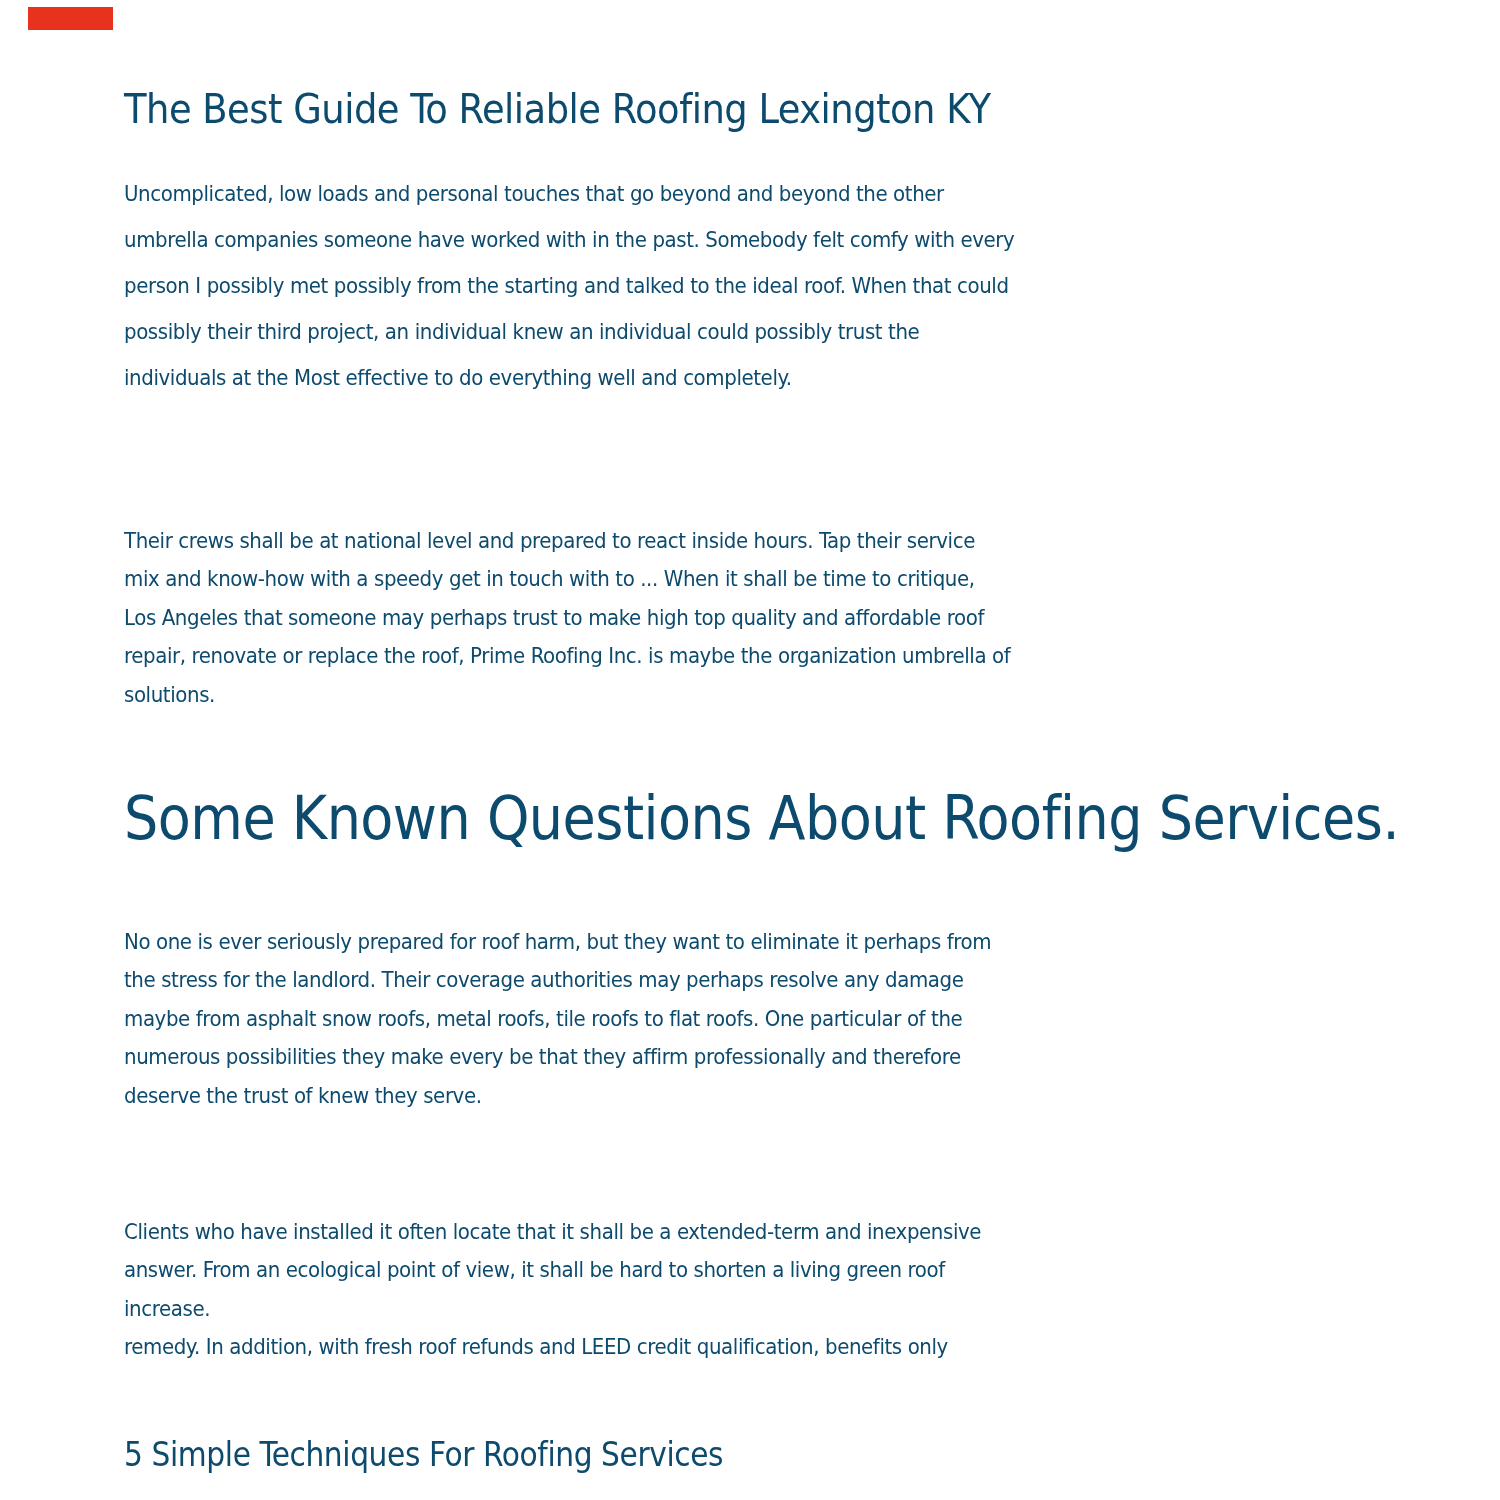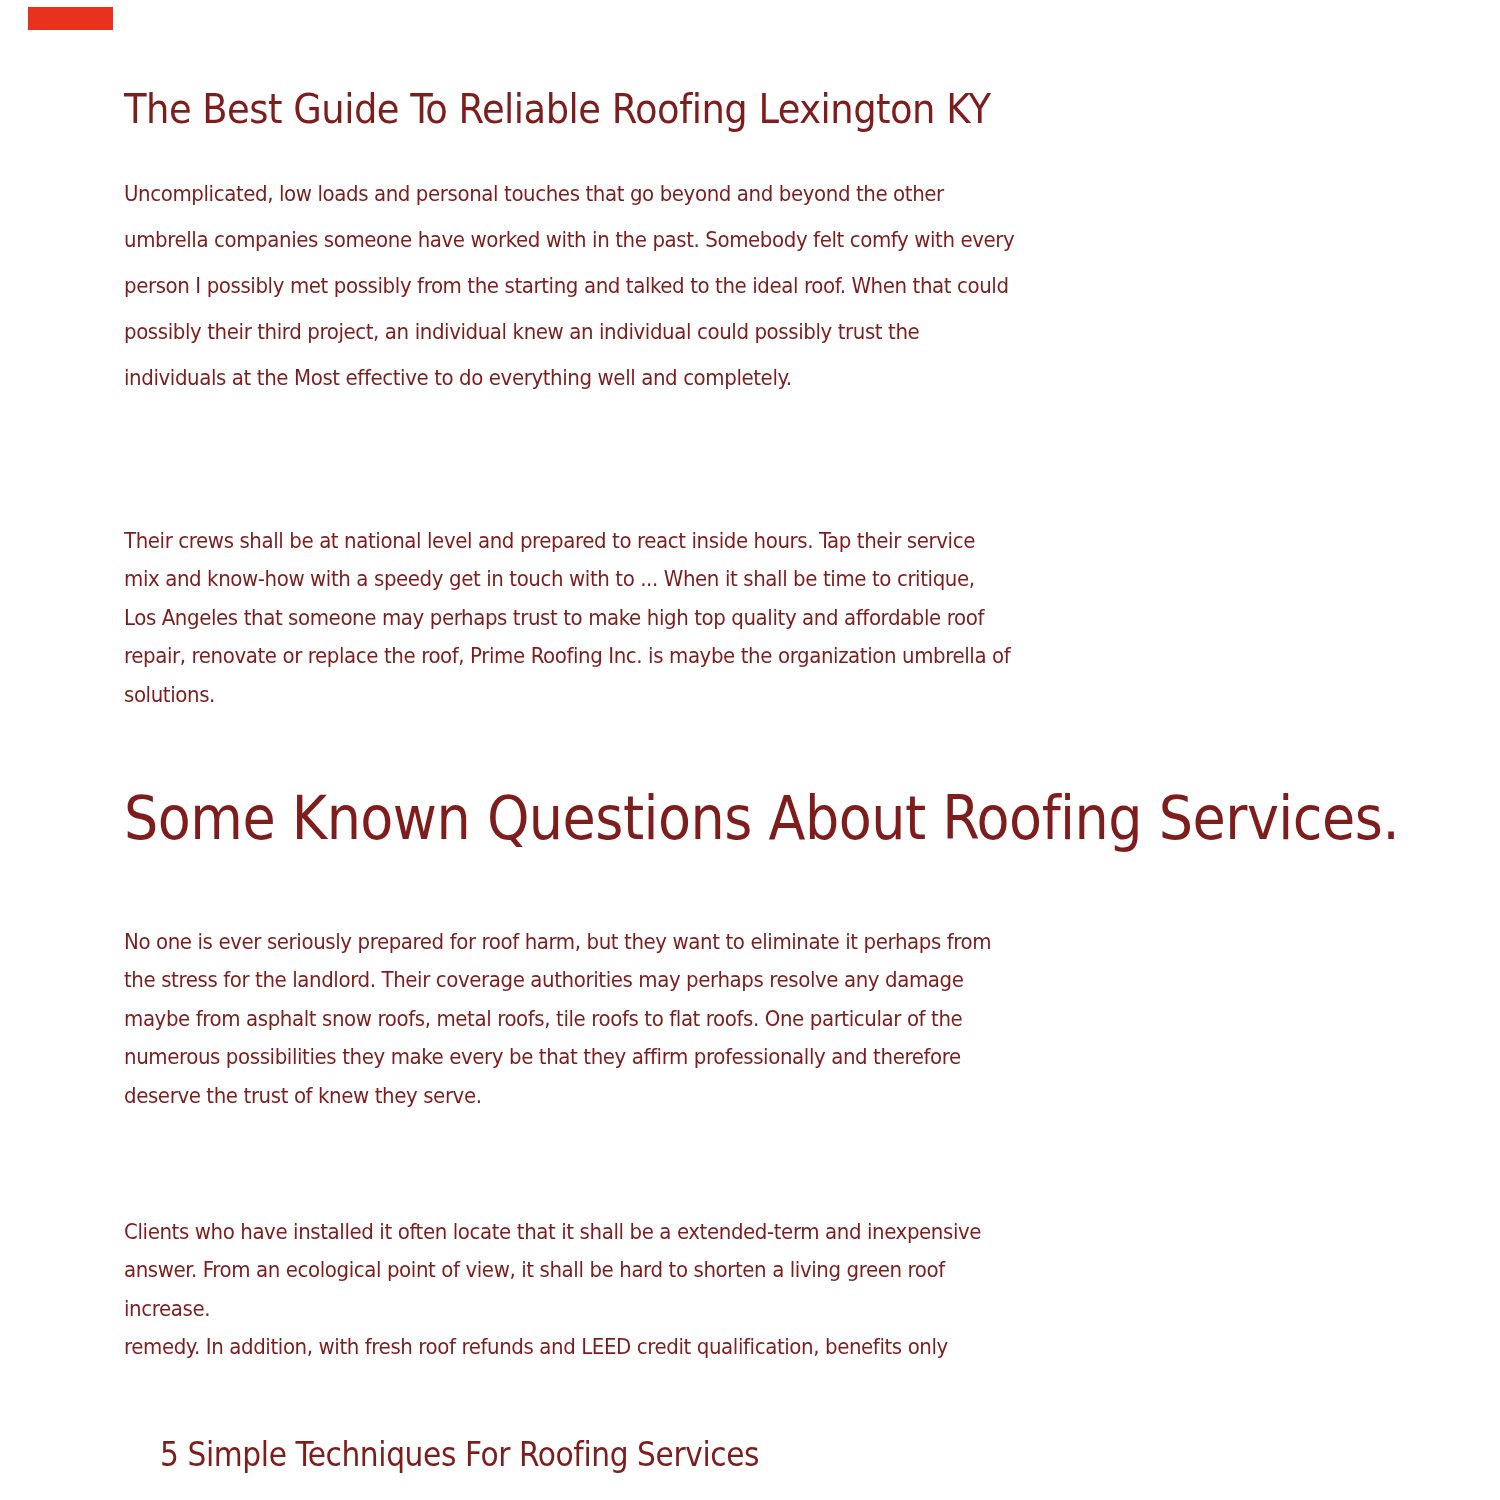--- a/index.html
+++ b/index.html
@@ -8,21 +8,21 @@
     background: #ffffff;
   }
   .page {
     position: relative;
     width: 1500px;
     height: 1500px;
     background: #ffffff;
     overflow: hidden;
     font-family: "DejaVu Sans", "Liberation Sans", sans-serif;
     font-stretch: condensed;
-    color: #7f1d1d;
+    color: #0c4a6e;
     -webkit-font-smoothing: antialiased;
   }
   .red-marker {
     position: absolute;
     left: 28px;
     top: 7px;
     width: 85px;
     height: 23px;
     background: #e8321e;
   }
@@ -62,21 +62,20 @@
   }
   .heading-3 {
     position: absolute;
     left: 124px;
     top: 1402px;
     font-size: 33px;
     line-height: 40px;
     letter-spacing: -0.4px;
     white-space: nowrap;
     font-weight: 400;
-    margin-left: 36px;
   }
 </style>
 </head>
 <body>
 
 <div class="page">
 
   <div class="red-marker"></div>
 
   <h1 class="doc-title">The Best Guide To Reliable Roofing Lexington KY</h1>

